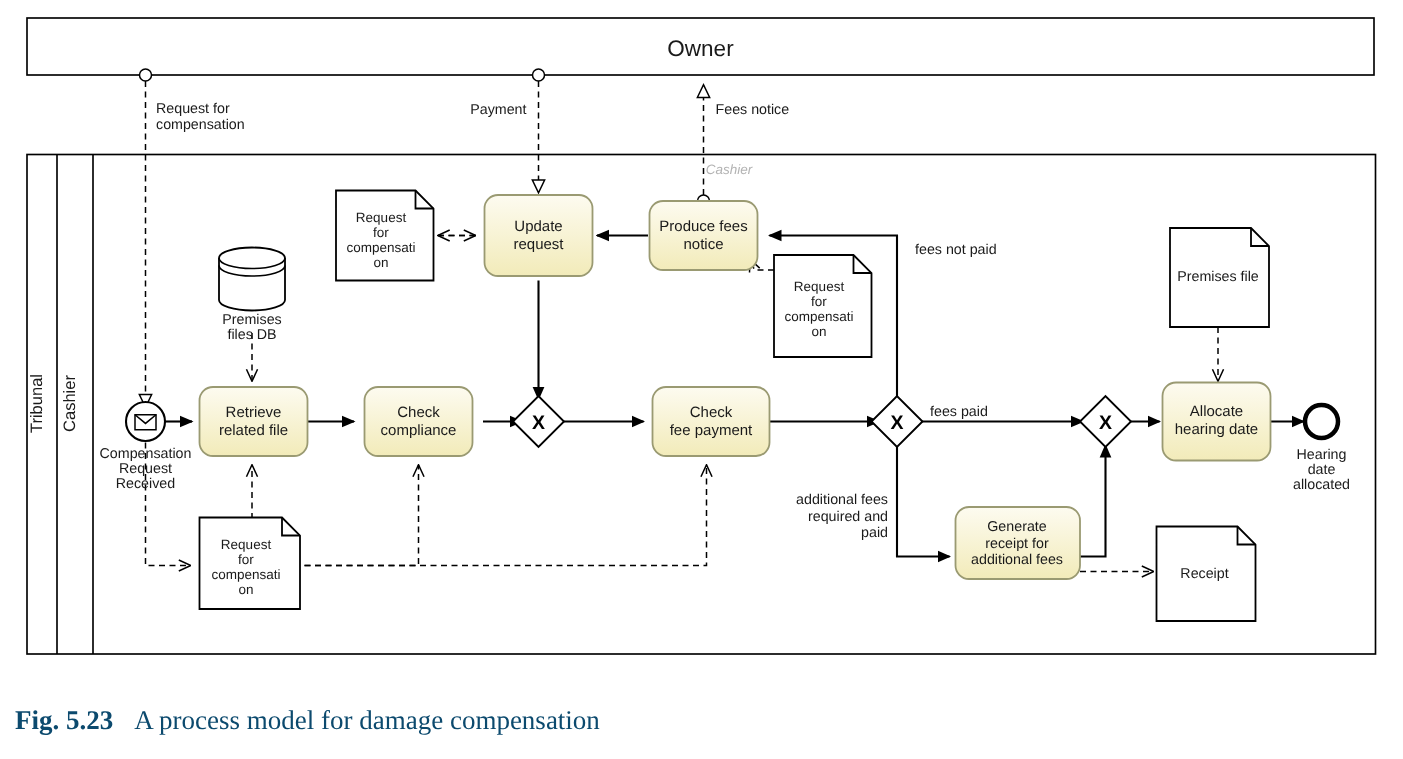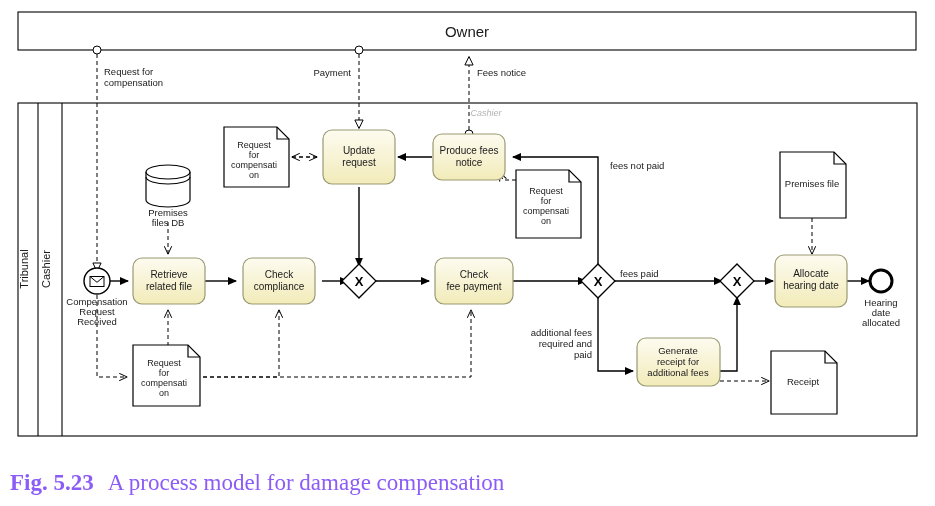--- a/index.html
+++ b/index.html
@@ -1,19 +1,19 @@
 <!DOCTYPE html>
 <html><head>
 <meta charset="utf-8">
 <style>
   html,body{margin:0;padding:0;background:#ffffff;}
   body{width:935px;height:506px;font-family:"Liberation Sans",sans-serif;color:#1a1a1a;}
   #root{position:relative;width:935px;height:506px;overflow:hidden;text-align:right;}
   svg{position:absolute;left:0;top:0;}
-  .cap{position:absolute;left:10px;top:470px;font-family:"Liberation Serif",serif;font-size:23px;color:#8b5cf6;white-space:nowrap;}
+  .cap{position:absolute;left:10px;top:470px;font-family:"Liberation Serif",serif;font-size:18px;color:#0c4a6e;white-space:nowrap;}
   .cap b{font-weight:bold;}
   .cap span.t{margin-left:14px;}
 </style>
 </head>
 <body>
 
 <div id="root">
 
 <svg width="935" height="506" viewBox="0 0 935 506">
   <defs>

